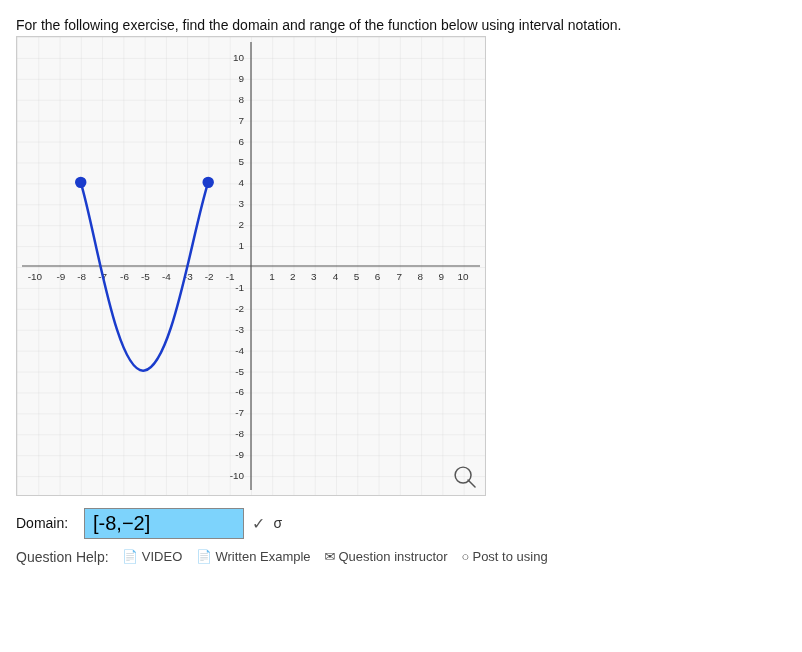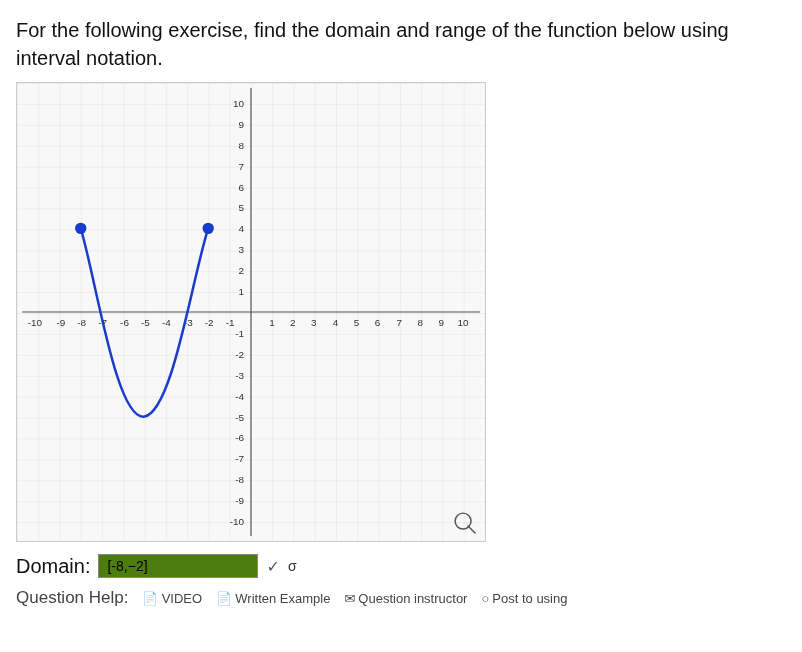--- a/index.html
+++ b/index.html
@@ -6,22 +6,21 @@
     body {
       font-family: Arial, sans-serif;
       background: #fff;
       width: 802px;
       min-height: 652px;
       padding: 16px;
       font-size: 14px;
       color: #111;
     }
     .question-text {
-      font-size: 20px;
-      margin-bottom: 10px;
+      font-size: 14px;
       line-height: 1.4;
     }
     .graph-container {
       position: relative;
       width: 470px;
       height: 460px;
       border: 1px solid #ccc;
       background: #f5f5f5;
       margin-bottom: 12px;
       overflow: hidden;
@@ -35,29 +34,29 @@
     .answer-section {
       margin-top: 8px;
     }
     .answer-row {
       display: flex;
       align-items: center;
       margin-bottom: 8px;
       gap: 8px;
     }
     .answer-label {
-      font-size: 20px;
+      font-size: 14px;
       min-width: 60px;
     }
     .answer-input {
       border: 1px solid #888;
       padding: 3px 8px;
-      font-size: 14px;
+      font-size: 20px;
       width: 160px;
-      background: #4d7c0f;
+      background: #7dd3fc;
     }
     .check-icon {
       color: #555;
       font-size: 16px;
       cursor: pointer;
     }
     .correct-icon {
       color: #333;
       font-size: 14px;
     }
@@ -70,21 +69,21 @@
       display: flex;
       align-items: center;
       gap: 14px;
       margin-top: 10px;
       font-size: 13px;
       color: #444;
       flex-wrap: wrap;
     }
     .help-label {
       font-weight: normal;
-      font-size: 17px;
+      font-size: 14px;
     }
     .help-link {
       display: flex;
       align-items: center;
       gap: 3px;
       color: #444;
       text-decoration: none;
       cursor: pointer;
     }
     .help-icon {

